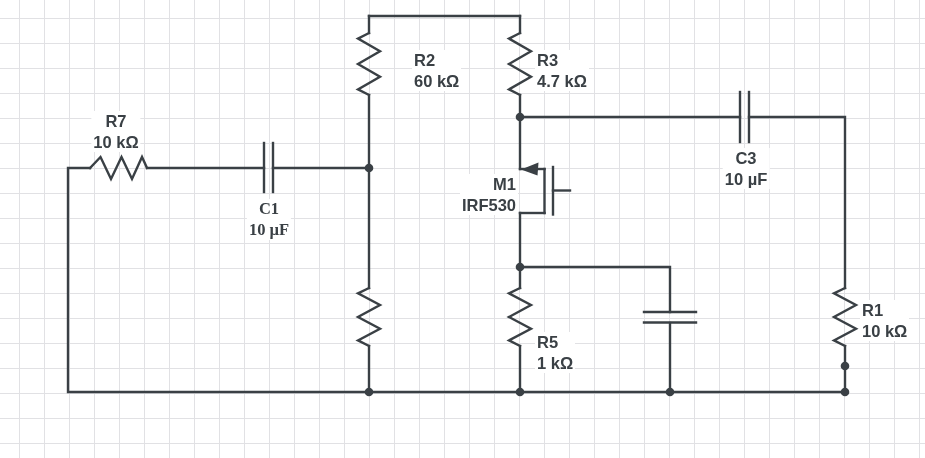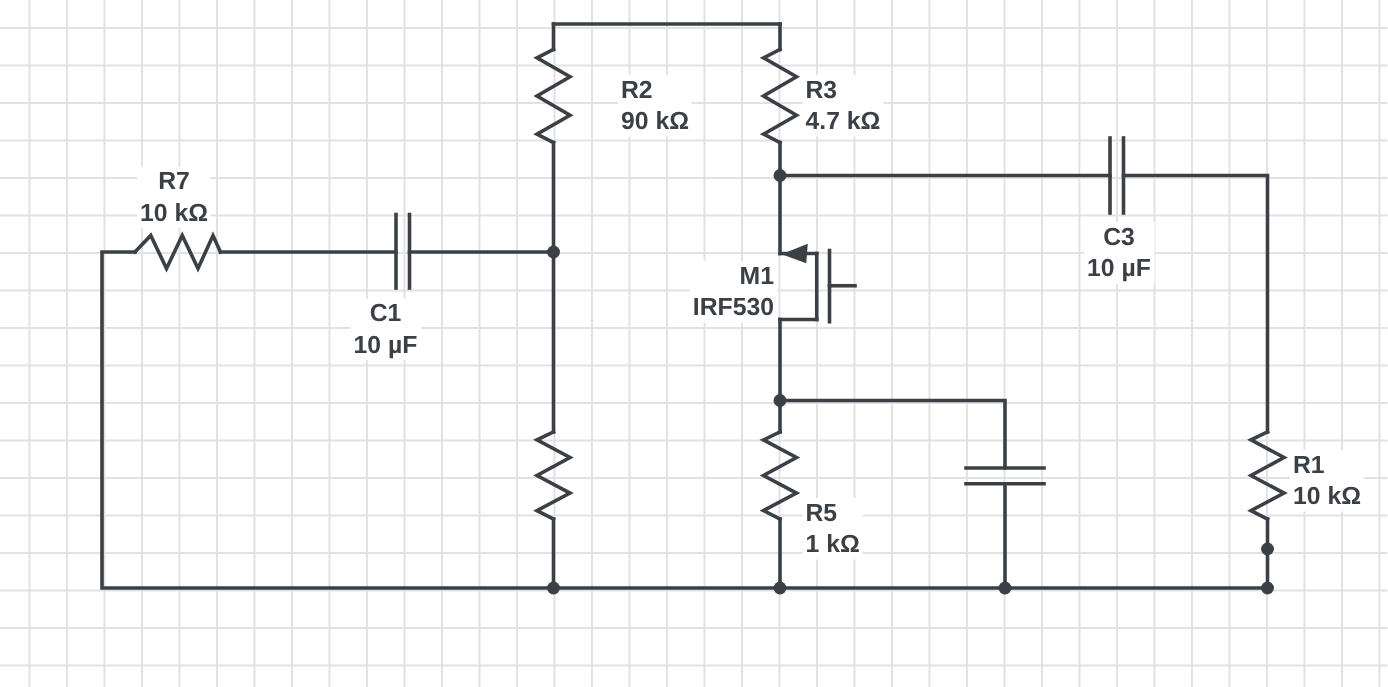--- a/index.html
+++ b/index.html
@@ -118,28 +118,28 @@
       <circle class="f" cx="845" cy="366" r="4.3"></circle>
       <circle class="f" cx="845" cy="392" r="4.3"></circle>
     </g>
   </svg>
 
   <div class="lbl center" style="left:116px;top:111px;">
     <div>R7</div>
     <div>10 kΩ</div>
   </div>
 
-  <div class="lbl center" style="left:257px;top:199px;">
+  <div class="lbl center" style="left:269px;top:199px;font-family:Liberation Serif, serif;">
     <div>C1</div>
     <div>10 µF</div>
   </div>
 
   <div class="lbl" style="left:384px;top:50px;margin-left:28px;">
     <div>R2</div>
-    <div>90 kΩ</div>
+    <div>60 kΩ</div>
   </div>
 
   <div class="lbl" style="left:535px;top:50px;">
     <div>R3</div>
     <div>4.7 kΩ</div>
   </div>
 
   <div class="lbl right" style="right:407px;top:174px;">
     <div>M1</div>
     <div>IRF530</div>

